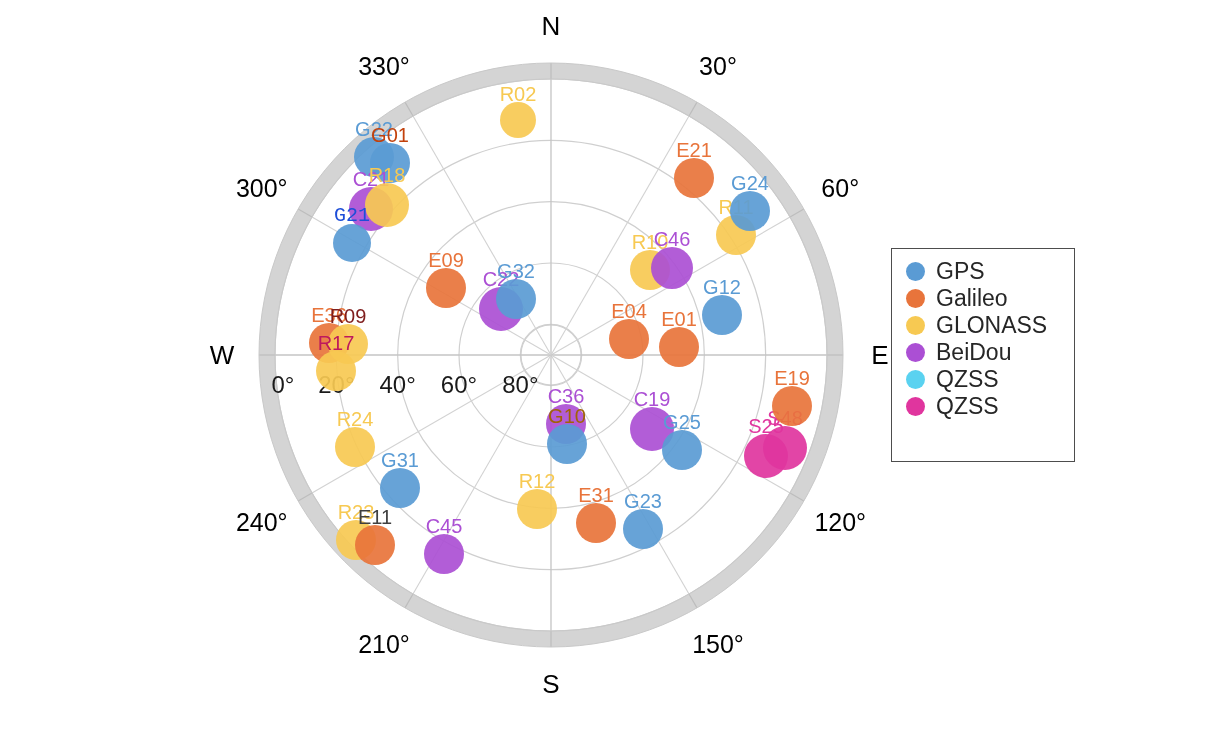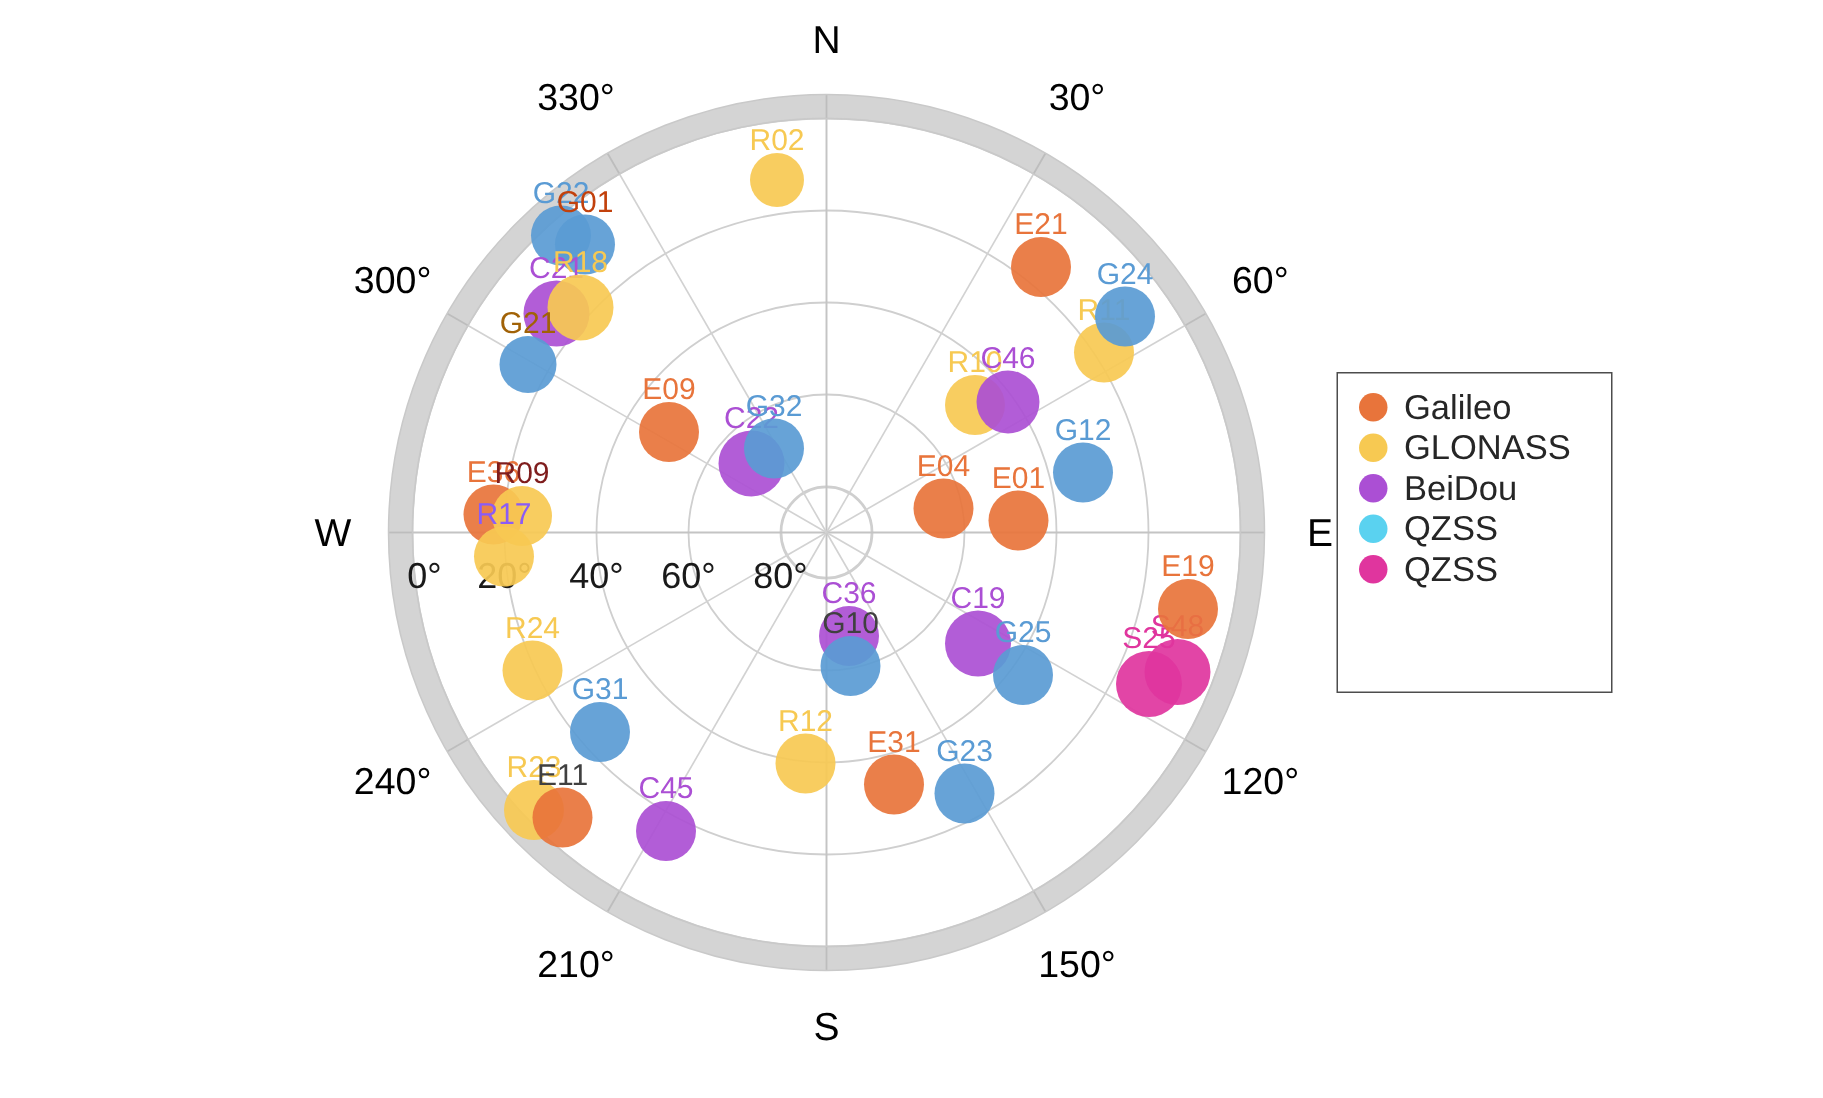--- a/index.html
+++ b/index.html
@@ -184,21 +184,21 @@
       <div class="sat" style="left: 371px; top: 209px;">
         <div class="sat-dot" style="width: 44px; height: 44px; background: rgb(171, 79, 212);"></div>
         <div class="sat-label" style="bottom: 20px; color: rgb(171, 79, 212);">C21</div>
       </div>
       <div class="sat" style="left: 387px; top: 205px;">
         <div class="sat-dot" style="width: 44px; height: 44px; background: rgb(247, 201, 82);"></div>
         <div class="sat-label" style="bottom: 20px; color: rgb(247, 201, 82);">R18</div>
       </div>
       <div class="sat" style="left: 352px; top: 243px;">
         <div class="sat-dot" style="width: 38px; height: 38px; background: rgb(90, 155, 212);"></div>
-        <div class="sat-label" style="bottom: 17px; color: #a16207;">G21</div>
+        <div class="sat-label" style="bottom: 17px; color: #1d4ed8; font-family: Liberation Mono, monospace;">G21</div>
       </div>
       <div class="sat" style="left: 446px; top: 288px;">
         <div class="sat-dot" style="width: 40px; height: 40px; background: rgb(232, 116, 59);"></div>
         <div class="sat-label" style="bottom: 18px; color: rgb(232, 116, 59);">E09</div>
       </div>
       <div class="sat" style="left: 501px; top: 309px;">
         <div class="sat-dot" style="width: 44px; height: 44px; background: rgb(171, 79, 212);"></div>
         <div class="sat-label" style="bottom: 20px; color: rgb(171, 79, 212);">C22</div>
       </div>
       <div class="sat" style="left: 516px; top: 299px;">
@@ -208,21 +208,21 @@
       <div class="sat" style="left: 329px; top: 343px;">
         <div class="sat-dot" style="width: 40px; height: 40px; background: rgb(232, 116, 59);"></div>
         <div class="sat-label" style="bottom: 18px; color: rgb(232, 116, 59);">E36</div>
       </div>
       <div class="sat" style="left: 348px; top: 344px;">
         <div class="sat-dot" style="width: 40px; height: 40px; background: rgb(247, 201, 82);"></div>
         <div class="sat-label" style="bottom: 18px; color: #7f1d1d;">R09</div>
       </div>
       <div class="sat" style="left: 336px; top: 371px;">
         <div class="sat-dot" style="width: 40px; height: 40px; background: rgb(247, 201, 82);"></div>
-        <div class="sat-label" style="bottom: 18px; color: #8b5cf6; margin-top: 28px;">R17</div>
+        <div class="sat-label" style="bottom: 18px; color: #be185d; margin-top: 28px;">R17</div>
       </div>
       <div class="sat" style="left: 355px; top: 447px;">
         <div class="sat-dot" style="width: 40px; height: 40px; background: rgb(247, 201, 82);"></div>
         <div class="sat-label" style="bottom: 18px; color: rgb(247, 201, 82);">R24</div>
       </div>
       <div class="sat" style="left: 400px; top: 488px;">
         <div class="sat-dot" style="width: 40px; height: 40px; background: rgb(90, 155, 212);"></div>
         <div class="sat-label" style="bottom: 18px; color: rgb(90, 155, 212);">G31</div>
       </div>
       <div class="sat" style="left: 356px; top: 540px;">
@@ -248,21 +248,21 @@
       <div class="sat" style="left: 643px; top: 529px;">
         <div class="sat-dot" style="width: 40px; height: 40px; background: rgb(90, 155, 212);"></div>
         <div class="sat-label" style="bottom: 18px; color: rgb(90, 155, 212);">G23</div>
       </div>
       <div class="sat" style="left: 566px; top: 424px;">
         <div class="sat-dot" style="width: 40px; height: 40px; background: rgb(171, 79, 212);"></div>
         <div class="sat-label" style="bottom: 18px; color: rgb(171, 79, 212);">C36</div>
       </div>
       <div class="sat" style="left: 567px; top: 444px;">
         <div class="sat-dot" style="width: 40px; height: 40px; background: rgb(90, 155, 212);"></div>
-        <div class="sat-label" style="bottom: 18px; color: #404040;">G10</div>
+        <div class="sat-label" style="bottom: 18px; color: #a16207;">G10</div>
       </div>
       <div class="sat" style="left: 652px; top: 429px;">
         <div class="sat-dot" style="width: 44px; height: 44px; background: rgb(171, 79, 212);"></div>
         <div class="sat-label" style="bottom: 20px; color: rgb(171, 79, 212);">C19</div>
       </div>
       <div class="sat" style="left: 682px; top: 450px;">
         <div class="sat-dot" style="width: 40px; height: 40px; background: rgb(90, 155, 212);"></div>
         <div class="sat-label" style="bottom: 18px; color: rgb(90, 155, 212);">G25</div>
       </div>
       <div class="sat" style="left: 766px; top: 456px;">
@@ -306,20 +306,24 @@
         <div class="sat-label" style="bottom: 18px; color: rgb(90, 155, 212);">G24</div>
       </div>
       <div class="sat" style="left: 694px; top: 178px;">
         <div class="sat-dot" style="width: 40px; height: 40px; background: rgb(232, 116, 59);"></div>
         <div class="sat-label" style="bottom: 18px; color: rgb(232, 116, 59);">E21</div>
       </div>
     </div>
 
   <div id="legend">
       <div class="legend-row">
+        <span class="legend-swatch" style="background: rgb(90, 155, 212);"></span>
+        <span class="legend-text">GPS</span>
+      </div>
+      <div class="legend-row">
         <span class="legend-swatch" style="background: rgb(232, 116, 59);"></span>
         <span class="legend-text">Galileo</span>
       </div>
       <div class="legend-row">
         <span class="legend-swatch" style="background: rgb(247, 201, 82);"></span>
         <span class="legend-text">GLONASS</span>
       </div>
       <div class="legend-row">
         <span class="legend-swatch" style="background: rgb(171, 79, 212);"></span>
         <span class="legend-text">BeiDou</span>

